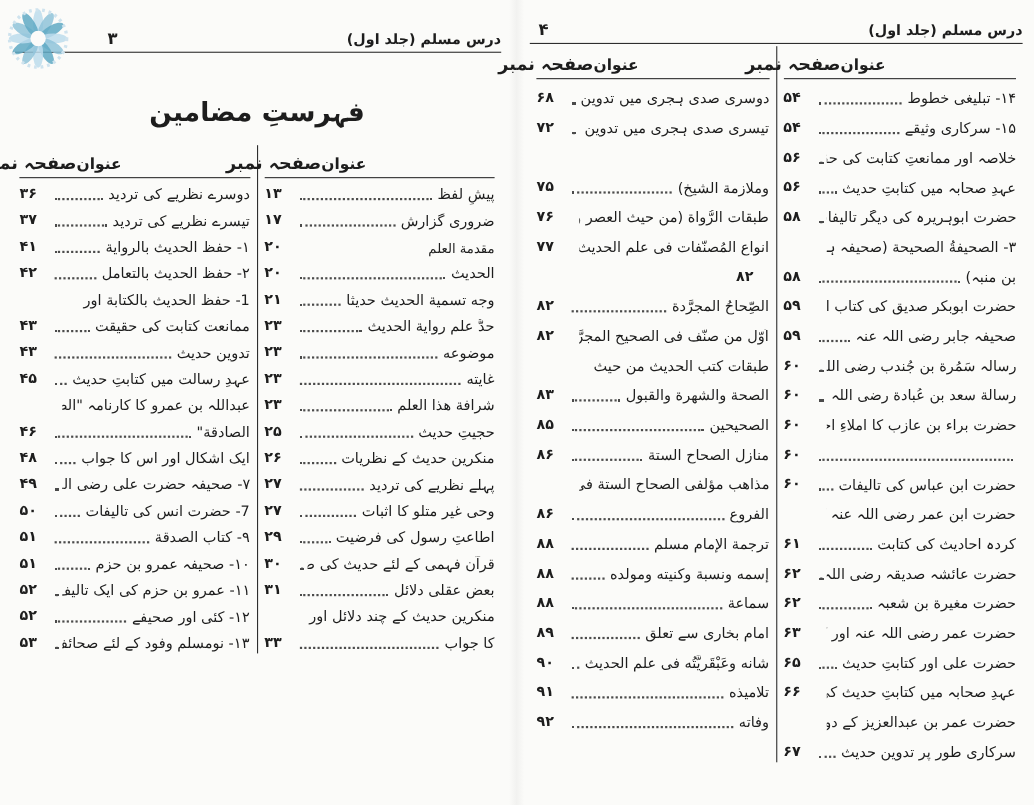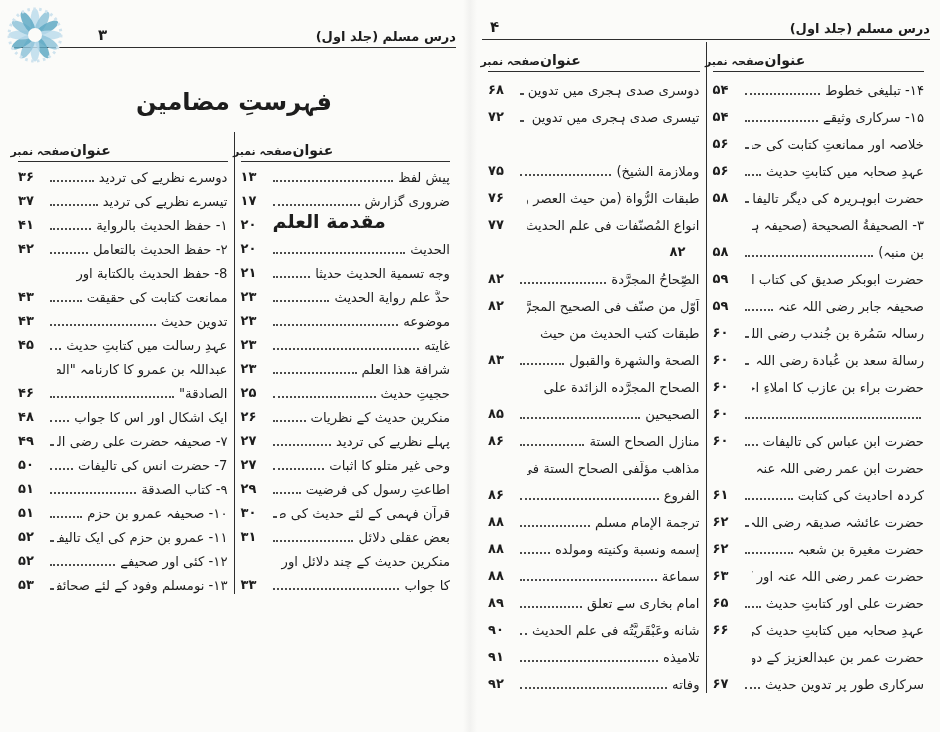--- a/index.html
+++ b/index.html
@@ -34,37 +34,37 @@
   
   .cols{display:flex;align-items:flex-start;}
   .col{flex:1;min-width:0;padding:0 6px;box-sizing:border-box;}
   .cols .col:first-child{border-left:1.6px solid #2e2e2e;}
   .col-head{
     display:flex;align-items:flex-end;
     border-bottom:1.6px solid #2e2e2e;
     font-weight:bold;height:26px;padding:0 2px 3px 2px;box-sizing:content-box;
   }
   .ch-title{flex:1;text-align:left;font-size:14px;}
-  .ch-page{width:50px;text-align:right;font-size:11px;white-space:nowrap;}
+  .ch-page{width:50px;text-align:right;font-size:16px;white-space:nowrap;}
 
   
   .row{display:flex;align-items:flex-end;font-size:13.2px;line-height:1.25;}
   .page-l .row{height:24px;}
   .page-r .row{height:27px;}
   .row .t{white-space:nowrap;overflow:hidden;padding-left:2px;}
   .row .leader{
     flex:1;min-width:4px;margin:0 3px 4px 2px;
     border-bottom:2px dotted #4b4b4b;
   }
   .row .p{
     width:30px;flex:0 0 30px;text-align:left;direction:ltr;
     font-size:13px;font-weight:bold;padding-bottom:1px;
   }
   .row.nd .leader{border-bottom-color:transparent;}
-  .row.h .t{flex:1;text-align:left;font-weight:bold;font-size:19px;overflow:visible;}
+  .row.h .t{flex:1;text-align:right;font-weight:normal;font-size:12px;overflow:visible;}
 
   
   .stamp{position:absolute;top:6px;left:6px;width:58px;height:58px;z-index:3;}
 
   
   .gutter{
     position:absolute;left:463px;top:0;width:14px;height:732px;
     background:linear-gradient(90deg,rgba(0,0,0,0) 0%,rgba(120,120,120,0.07) 50%,rgba(0,0,0,0) 100%);
     pointer-events:none;
   }
@@ -225,21 +225,21 @@
               <span class="t">۱- حفظ الحدیث بالروایة</span>
               <span class="leader"></span>
               <span class="p">۴۱</span>
             </div>
             <div class="row">
               <span class="t">۲- حفظ الحدیث بالتعامل</span>
               <span class="leader"></span>
               <span class="p">۴۲</span>
             </div>
             <div class="row nd">
-              <span class="t">8- حفظ الحدیث بالکتابة اور</span>
+              <span class="t">1- حفظ الحدیث بالکتابة اور</span>
               <span class="leader"></span>
               <span class="p"></span>
             </div>
             <div class="row">
               <span class="t">ممانعت کتابت کی حقیقت</span>
               <span class="leader"></span>
               <span class="p">۴۳</span>
             </div>
             <div class="row">
               <span class="t">تدوین حدیث</span>
@@ -490,25 +490,20 @@
             <div class="row nd">
               <span class="t">طبقات کتب الحدیث من حیث</span>
               <span class="leader"></span>
               <span class="p"></span>
             </div>
             <div class="row">
               <span class="t">الصحة والشهرة والقبول</span>
               <span class="leader"></span>
               <span class="p">۸۳</span>
             </div>
-            <div class="row nd">
-              <span class="t">الصحاح المجرَّده الزائدة علی</span>
-              <span class="leader"></span>
-              <span class="p"></span>
-            </div>
             <div class="row">
               <span class="t">الصحیحین</span>
               <span class="leader"></span>
               <span class="p">۸۵</span>
             </div>
             <div class="row">
               <span class="t">منازل الصحاح الستة</span>
               <span class="leader"></span>
               <span class="p">۸۶</span>
             </div>

